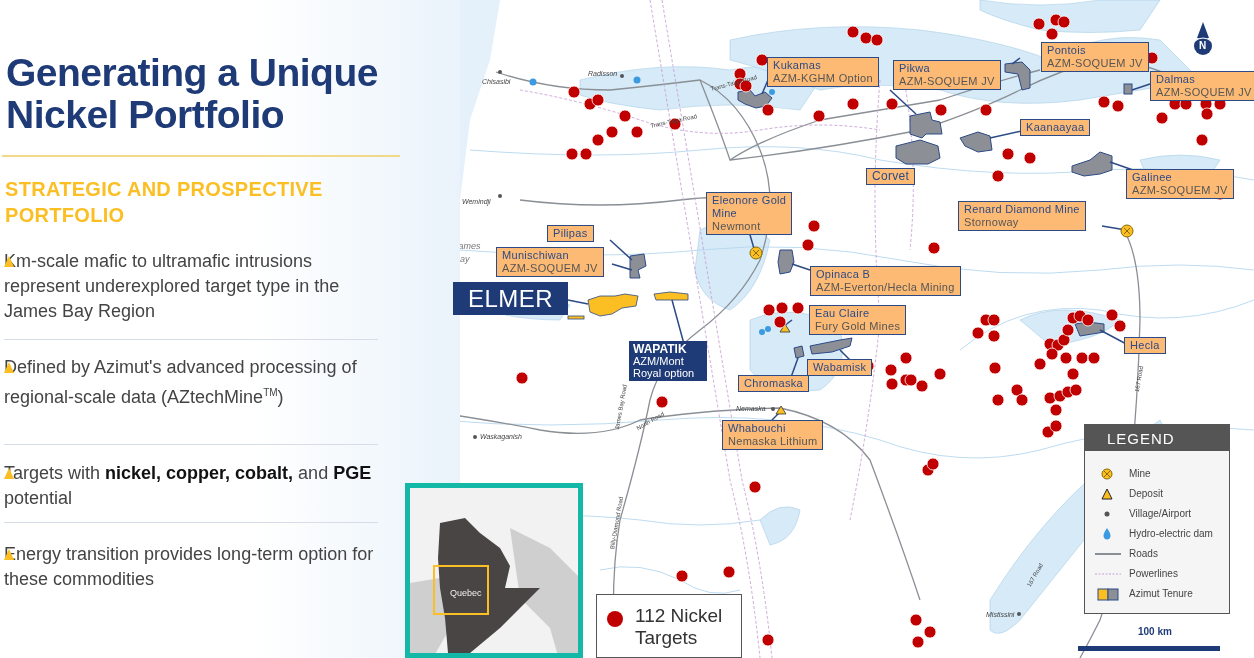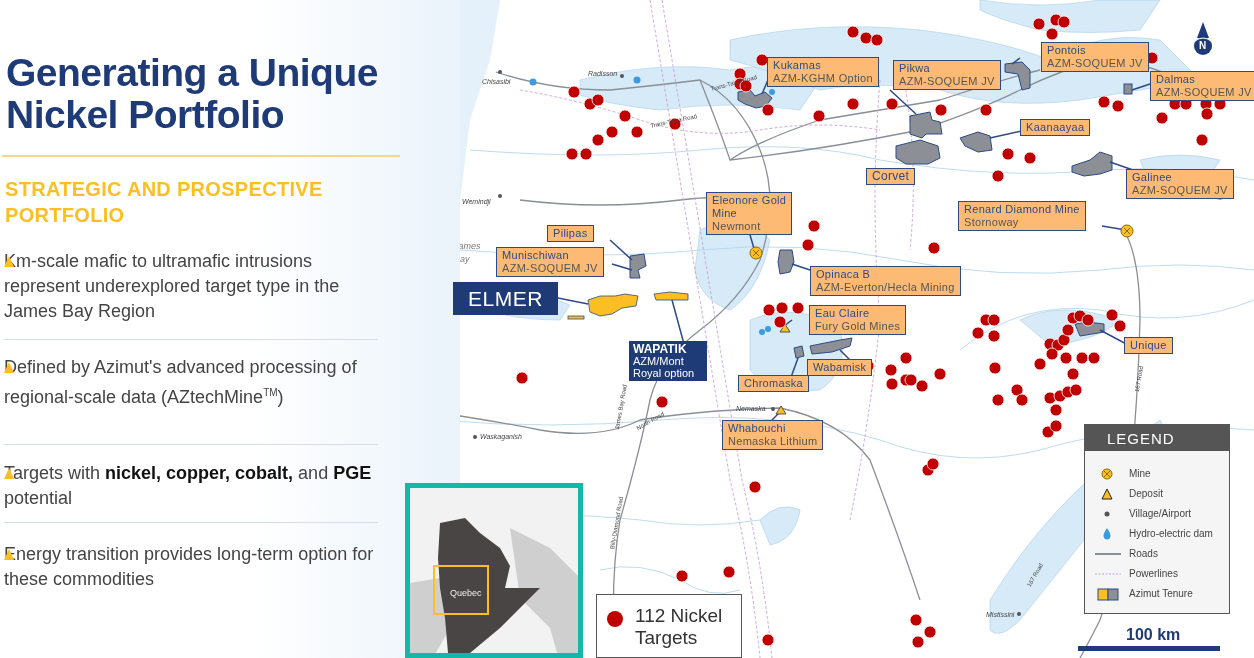--- a/index.html
+++ b/index.html
@@ -11,34 +11,34 @@
 .bullet{position:absolute;left:4px;width:380px;font-size:18px;line-height:25px;color:#444}
 .bullet .tri{position:absolute;left:0;top:7px;width:0;height:0;border-left:5px solid transparent;border-right:5px solid transparent;border-bottom:11px solid #fbbf24}
 .bullet .txt{display:block}
 .bullet b{color:#111}
 .sep{position:absolute;left:4px;width:374px;height:1px;background:#d6dde8}
 sup{font-size:10px}
 #map{position:absolute;left:400px;top:0;width:854px;height:658px;background:#fff;z-index:1}
 #map svg{position:absolute;left:0;top:0}
 .lbl{position:absolute;background:#fdba74;border:1.5px solid #2c4a86;padding:1px 5px;font-size:11px;line-height:13px;color:#2c4a86;white-space:nowrap;z-index:5;letter-spacing:0.3px}
 .lbl .l2{color:#555;display:block}
-#elmer{position:absolute;left:453px;top:282px;width:105px;height:33px;background:#1f3b77;color:#fff;font-size:21px;line-height:33px;text-align:center;z-index:6;letter-spacing:0.5px}
+#elmer{position:absolute;left:453px;top:282px;width:115px;height:33px;background:#1f3b77;color:#fff;font-size:24px;line-height:33px;text-align:center;z-index:6;letter-spacing:0.5px}
 #wapatik{position:absolute;left:629px;top:341px;width:78px;height:40px;background:#1f3b77;color:#fff;font-size:11px;line-height:12px;padding:2px 4px;z-index:6}
 #wapatik b{font-size:12px;display:block}
 #inset{position:absolute;left:405px;top:483px;width:178px;height:175px;background:#f2f2f2;border:5px solid #14b8a6;z-index:6;overflow:hidden}
 #targets{position:absolute;left:596px;top:594px;width:146px;height:64px;background:#fff;border:1.5px solid #555;z-index:6}
 #targets .dot{position:absolute;left:10px;top:16px;width:16px;height:16px;border-radius:50%;background:#c00000}
 #targets .t{position:absolute;left:38px;top:10px;font-size:19px;line-height:22px;color:#333}
 #legend{position:absolute;left:1084px;top:424px;width:146px;height:190px;background:#f5f5f5;border:1.5px solid #555;z-index:6}
 #legend .hd{background:#555;color:#fff;font-size:15px;height:26px;line-height:28px;padding-left:22px;letter-spacing:1px}
 #legend .row{position:absolute;left:0;width:146px;height:18px;font-size:10px;color:#444}
 #legend .row .ic{position:absolute;left:14px;top:2px;width:20px;height:14px}
 #legend .row .tx{position:absolute;left:44px;top:3px}
 #scale{position:absolute;left:1078px;top:626px;z-index:6}
-#scale .sl{position:absolute;left:48px;top:0;font-size:16px;color:#1f3b77;font-weight:bold;white-space:nowrap}
+#scale .sl{position:absolute;left:60px;top:0;font-size:10px;color:#1f3b77;font-weight:bold;white-space:nowrap}
 #scale .bar{position:absolute;left:0;top:20px;width:142px;height:5px;background:#1f3b77}
 #north{position:absolute;left:1192px;top:22px;z-index:6}
 .place{position:absolute;font-size:7px;font-style:italic;color:#444;z-index:4;white-space:nowrap}
 </style>
 </head>
 <body>
 
 <div id="left">
   <div id="title">
     <div>Generating a Unique</div>
@@ -320,21 +320,21 @@
     <span style="display:block">Mine</span>
     <span class="l2">Newmont</span>
   </div>
 <div class="lbl" style="left:958px;top:201px"><span>Renard Diamond Mine</span><span class="l2">Stornoway</span></div>
 <div class="lbl" style="left:547px;top:225px"><span>Pilipas</span></div>
 <div class="lbl" style="left:496px;top:247px"><span>Munischiwan</span><span class="l2">AZM-SOQUEM JV</span></div>
 <div class="lbl" style="left:810px;top:266px"><span>Opinaca B</span><span class="l2">AZM-Everton/Hecla Mining</span></div>
 <div class="lbl" style="left:809px;top:305px"><span>Eau Claire</span><span class="l2">Fury Gold Mines</span></div>
 <div class="lbl" style="left:807px;top:359px"><span>Wabamisk</span></div>
 <div class="lbl" style="left:738px;top:375px"><span>Chromaska</span></div>
-<div class="lbl" style="left:1124px;top:337px"><span>Unique</span></div>
+<div class="lbl" style="left:1124px;top:337px"><span>Hecla</span></div>
 <div class="lbl" style="left:722px;top:420px"><span>Whabouchi</span><span class="l2">Nemaska Lithium</span></div>
 
 <div id="elmer">ELMER</div>
 <div id="wapatik">
   <b>WAPATIK</b>
   <span style="display:block">AZM/Mont</span>
   <span style="display:block">Royal option</span>
 </div>
 
 <div id="inset">

